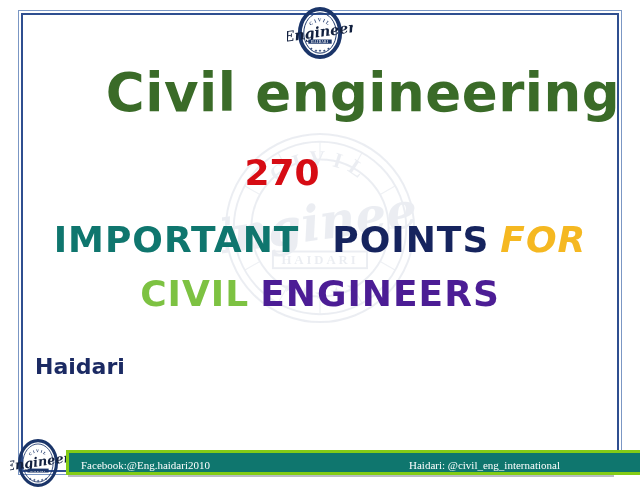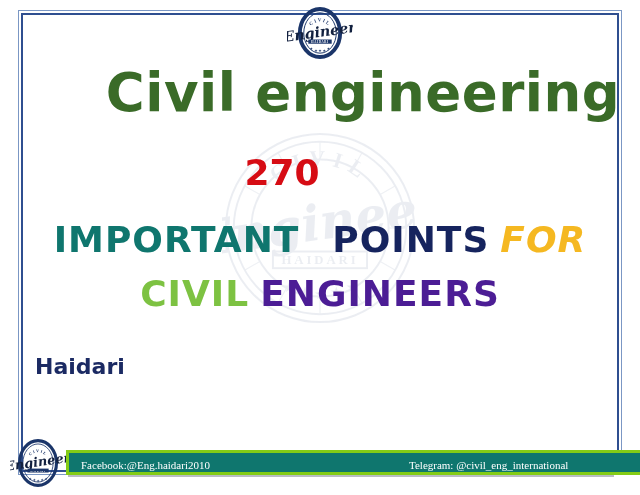--- a/index.html
+++ b/index.html
@@ -260,16 +260,16 @@
         <text x="95" y="157">★</text>
           <text x="109" y="155">★</text>
         <text x="123" y="150">★</text>
       </g>
     </svg>
   </div>
 
   <div class="footer-shadow"></div>
   <div class="footer-bar">
     <div class="footer-text footer-left">Facebook:@Eng.haidari2010</div>
-    <div class="footer-text footer-right">Telegram: @civil_eng_international</div>
+    <div class="footer-text footer-right">Haidari: @civil_eng_international</div>
   </div>
 
 </div>
 
 </body></html>

